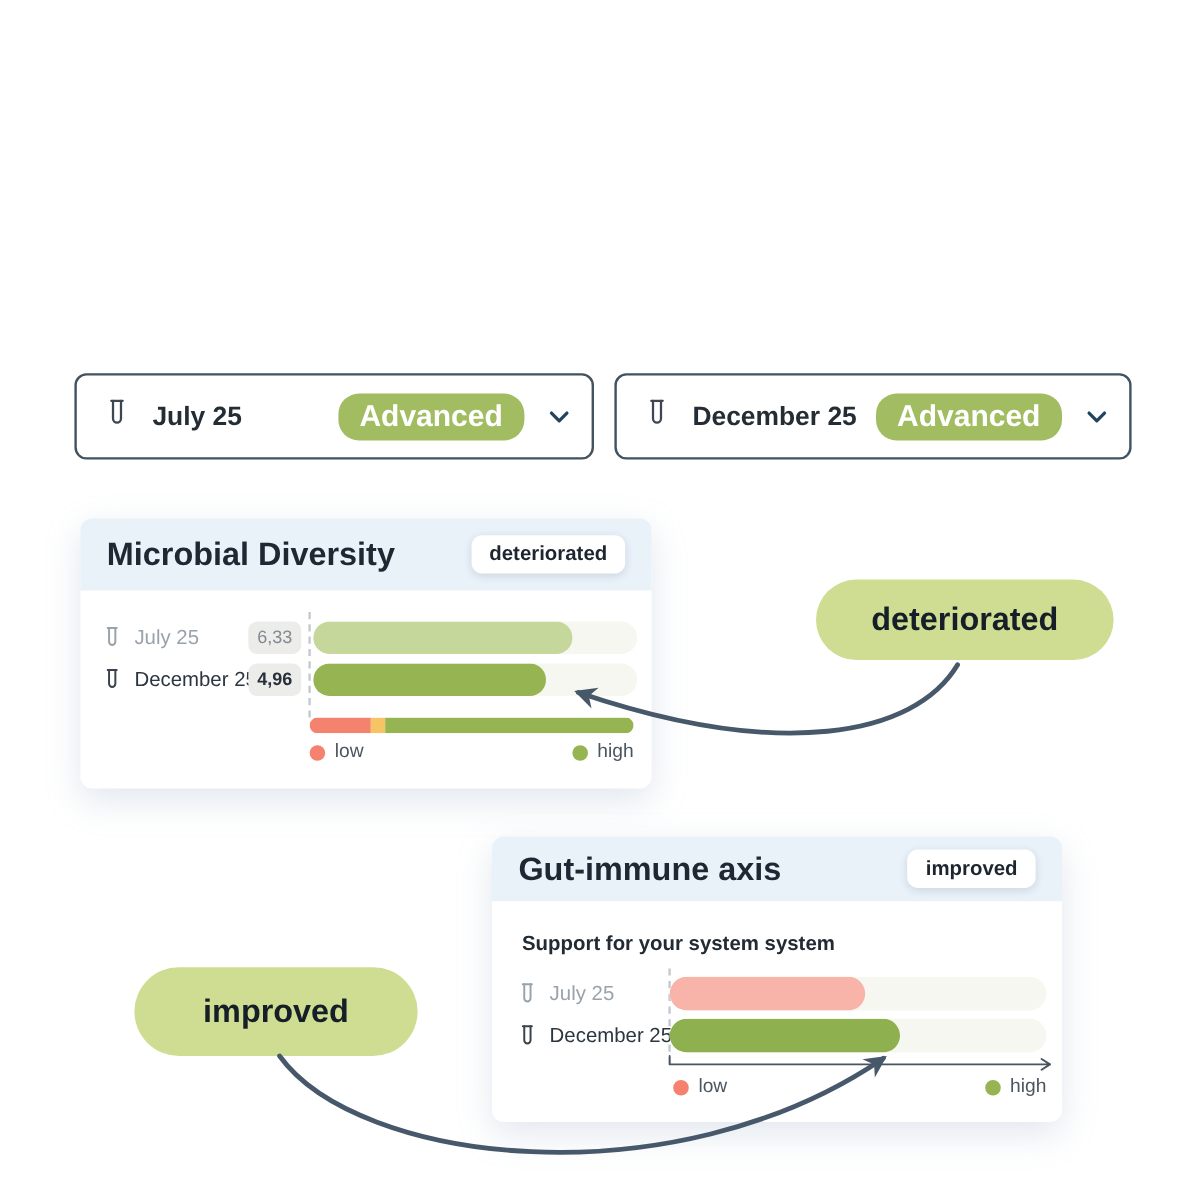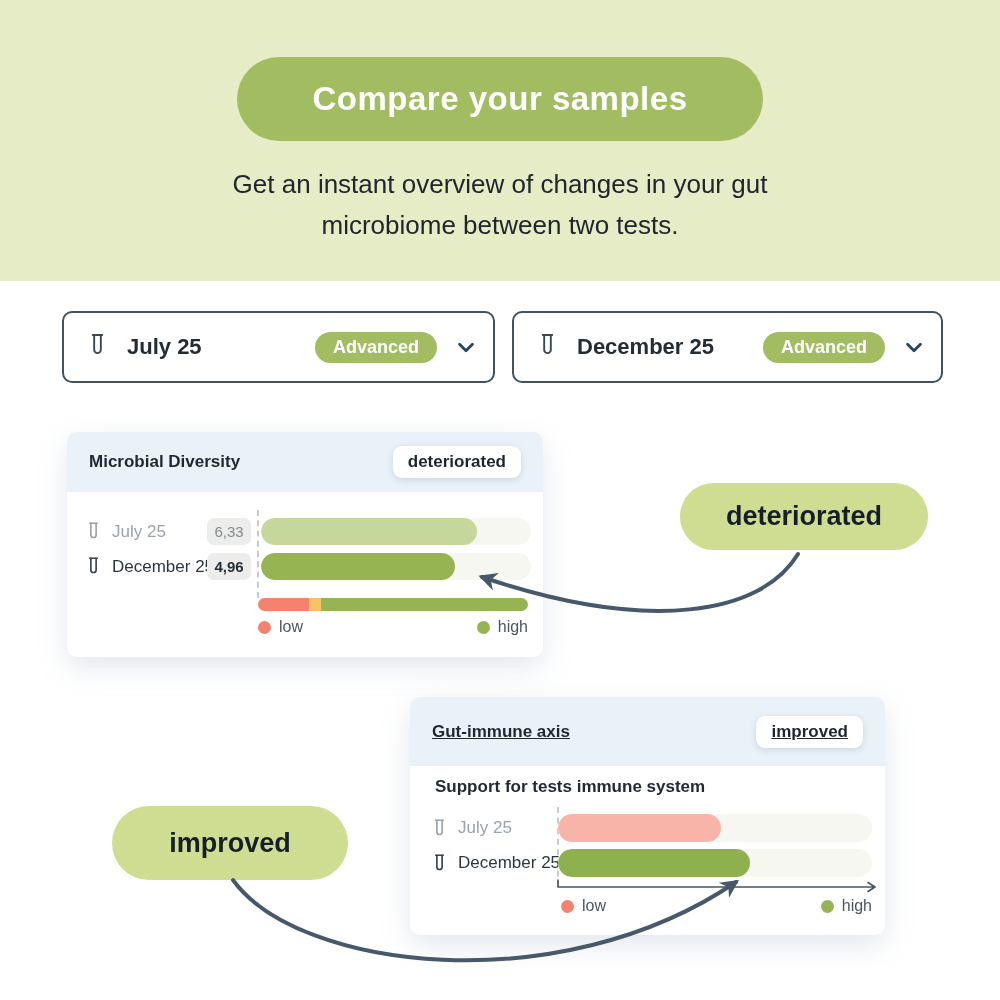--- a/index.html
+++ b/index.html
@@ -28,35 +28,35 @@
 
   
   .selector {
     position:absolute; top:311px; height:72px; background:#ffffff;
     border:2px solid #42525f; border-radius:10px;
     display:flex; align-items:center; padding:0 16px 0 24px;
   }
   .selector .label { font-size:22px; font-weight:600; color:#242c34; margin-left:20px; white-space:nowrap; }
   .selector .spacer { flex:1; }
   .badge-advanced {
-    color:#ffffff; font-size:18px; font-weight:700;
+    color:#ffffff; font-size:25px; font-weight:700;
     padding:5px 18px; border-radius:17px; white-space:nowrap;
   }
   .chev { margin-left:18px; display:flex; align-items:center; cursor:pointer; }
 
   
   .card {
     position:absolute; background:#ffffff; border-radius:10px;
     box-shadow:0 10px 28px rgba(150,170,195,.28);
   }
   .card-header {
     height:60px; background:#e9f1f9; border-radius:10px 10px 0 0;
     display:flex; align-items:center; justify-content:space-between; padding:0 22px;
   }
-  .card-title { font-size:17px; font-weight:700; color:#1e2833; }
+  .card-title { font-size:27px; font-weight:700; color:#1e2833; }
   .status-badge {
     background:#ffffff; border-radius:9px; padding:6px 15px;
     font-size:17px; font-weight:700; color:#1d2630;
     box-shadow:0 2px 7px rgba(40,60,80,.15);
   }
 
   .row { display:flex; align-items:center; }
   .row .tube { flex:0 0 26px; display:flex; align-items:center; }
   .row .rlabel { font-size:17px; font-weight:500; white-space:nowrap; }
   .gray { color:#9aa2ab; }
@@ -88,21 +88,21 @@
   #diversity-card .row { height:27px; margin-bottom:8px; }
   #diversity-card .rlabel { width:95px; }
   #diversity-card .chip { margin-right:10px; }
   #diversity-card .track { width:270px; height:27px; }
   #diversity-card .dashline { left:190px; top:78px; height:88px; }
   #diversity-card .scalebar { left:191px; top:166px; width:270px; }
   #diversity-card .legend { left:191px; top:186px; width:270px; }
 
   
   #immune-card { left:410px; top:697px; width:475px; height:238px; }
-  #immune-card .card-header { height:69px;text-decoration:underline; }
+  #immune-card .card-header { height:54px; }
   #immune-card .subtitle { position:absolute; left:25px; top:80px; font-size:17px; font-weight:600; color:#222a33; }
   #immune-card .rows { position:absolute; left:22px; top:117px; }
   #immune-card .row { height:28px; margin-bottom:7px; }
   #immune-card .rlabel { width:100px; }
   #immune-card .track { width:314px; height:28px; }
   #immune-card .dashline { left:147px; top:110px; height:80px; }
   #immune-card .axis { position:absolute; left:147px; top:182px; }
   #immune-card .legend { left:151px; top:200px; width:311px; }
 
   
@@ -114,29 +114,20 @@
   #callout-deteriorated { left:680px; top:483px; width:248px; height:67px; }
   #callout-improved     { left:112px; top:806px; width:236px; height:74px; }
 
   .arrow-overlay { position:absolute; left:0; top:0; width:1000px; height:1000px; pointer-events:none; z-index:6; }
 </style>
 </head>
 <body>
 
 <div class="page">
 
-  <section class="hero" style="background: rgb(229, 236, 198);">
-    <div class="hero-pill" style="background: rgb(162, 189, 97);">
-      <span>Compare your samples</span>
-    </div>
-    <p class="hero-sub">
-      <span>Get an instant overview of changes in your gut</span><br>
-      <span>microbiome between two tests.</span>
-    </p>
-  </section>
 
   <div class="selector" style="left:62px; width:433px;">
     <span class="tube">
       <svg width="19" height="25" viewBox="0 0 20 26" fill="none" stroke="#3d4752" stroke-width="2" stroke-linecap="round">
         <path d="M5 2 h10"></path>
           <path d="M6.5 2 v15.5 a3.5 3.5 0 0 0 7 0 V2"></path>
       </svg>
     </span>
     <span class="label">July 25</span>
     <span class="spacer"></span>
@@ -214,21 +205,21 @@
           <span>high</span>
         </span>
     </div>
   </div>
 
   <div class="card" id="immune-card">
     <div class="card-header" style="background: rgb(233, 241, 249);">
       <span class="card-title">Gut-immune axis</span>
       <span class="status-badge">improved</span>
     </div>
-    <div class="subtitle">Support for tests immune system</div>
+    <div class="subtitle">Support for your system system</div>
     <div class="dashline"></div>
     <div class="rows">
       <div class="row">
         <span class="tube">
           <svg width="15" height="21" viewBox="0 0 20 26" fill="none" stroke="#9aa2ab" stroke-width="2.2" stroke-linecap="round">
             <path d="M5 2 h10"></path>
               <path d="M6.5 2 v15.5 a3.5 3.5 0 0 0 7 0 V2"></path>
           </svg>
         </span>
         <span class="rlabel gray">July 25</span>

